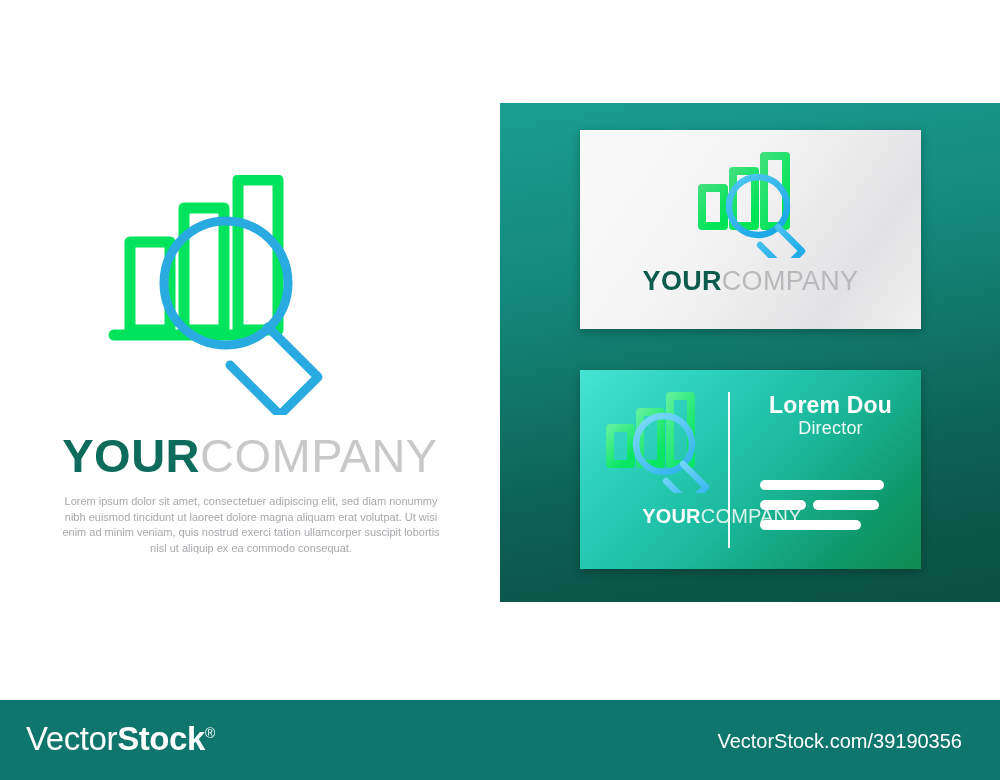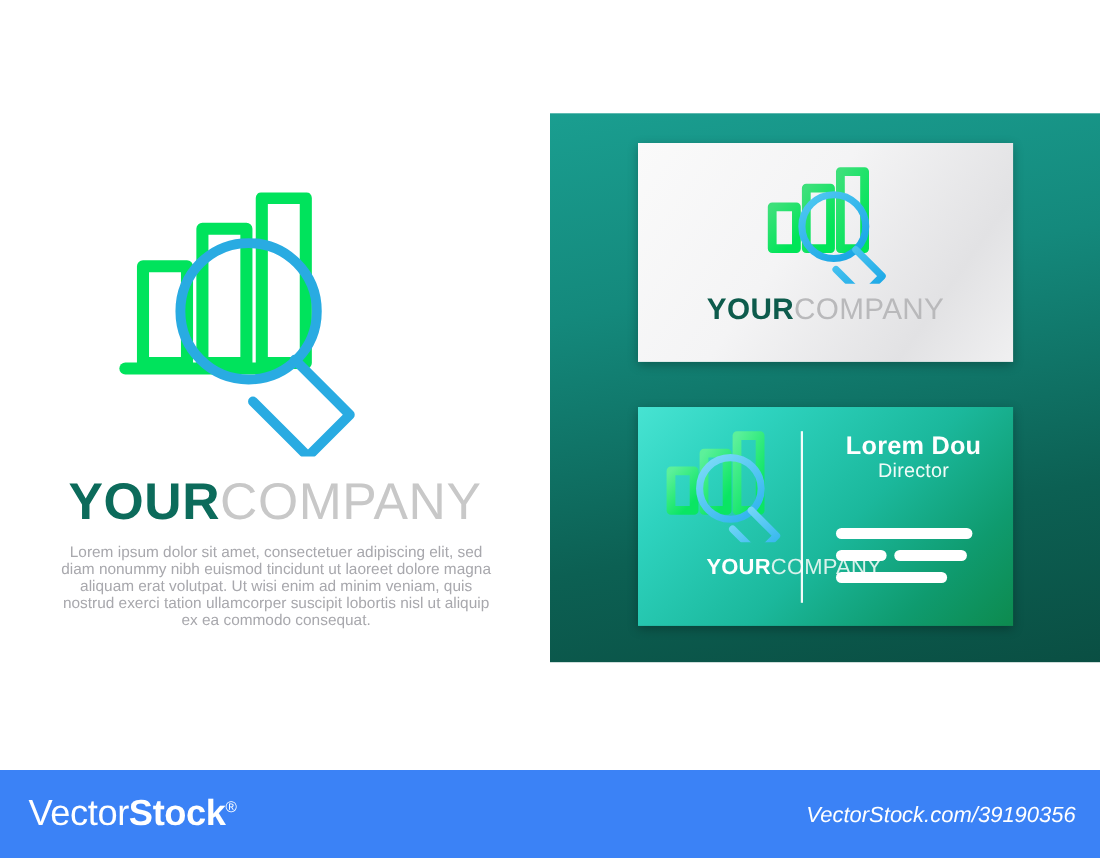--- a/index.html
+++ b/index.html
@@ -53,21 +53,21 @@
     font-weight: normal;
     color: #c8c8c8;
   }
   #main-tagline {
     position: absolute;
     left: 55px;
     top: 494px;
     width: 392px;
     text-align: center;
     color: #a8a8ad;
-    font-size: 14px;
+    font-size: 11px;
     line-height: 15.5px;
   }
 
   
   #showcase-panel {
     position: absolute;
     left: 500px;
     top: 103px;
     width: 500px;
     height: 499px;
@@ -180,46 +180,45 @@
   #contact-bar-3 { left: 233px; top: 130px; width: 66px; }
   #contact-bar-4 { left: 180px; top: 150px; width: 101px; }
 
   
   #footer-bar {
     position: absolute;
     left: 0;
     top: 700px;
     width: 1000px;
     height: 80px;
-    background: #3b82f6;
+    background: #0f766e;
   }
   #footer-brand {
     position: absolute;
     left: 26px;
     top: 20px;
     color: #ffffff;
     font-size: 33px;
     letter-spacing: -0.4px;
     white-space: nowrap;
   }
   #footer-brand .fb-light { font-weight: normal; }
   #footer-brand .fb-bold { font-weight: bold; }
   #footer-brand .fb-reg {
     font-size: 14px;
     vertical-align: super;
     font-weight: normal;
   }
   #footer-url {
     position: absolute;
-    right: 22px;
+    right: 38px;
     top: 30px;
     color: #ffffff;
     font-size: 20px;
     white-space: nowrap;
-    font-style: italic;
   }
 </style>
 </head>
 <body>
 
 <div id="stage">
 
   <div id="left-panel">
 
     <div id="main-logo-mark">

